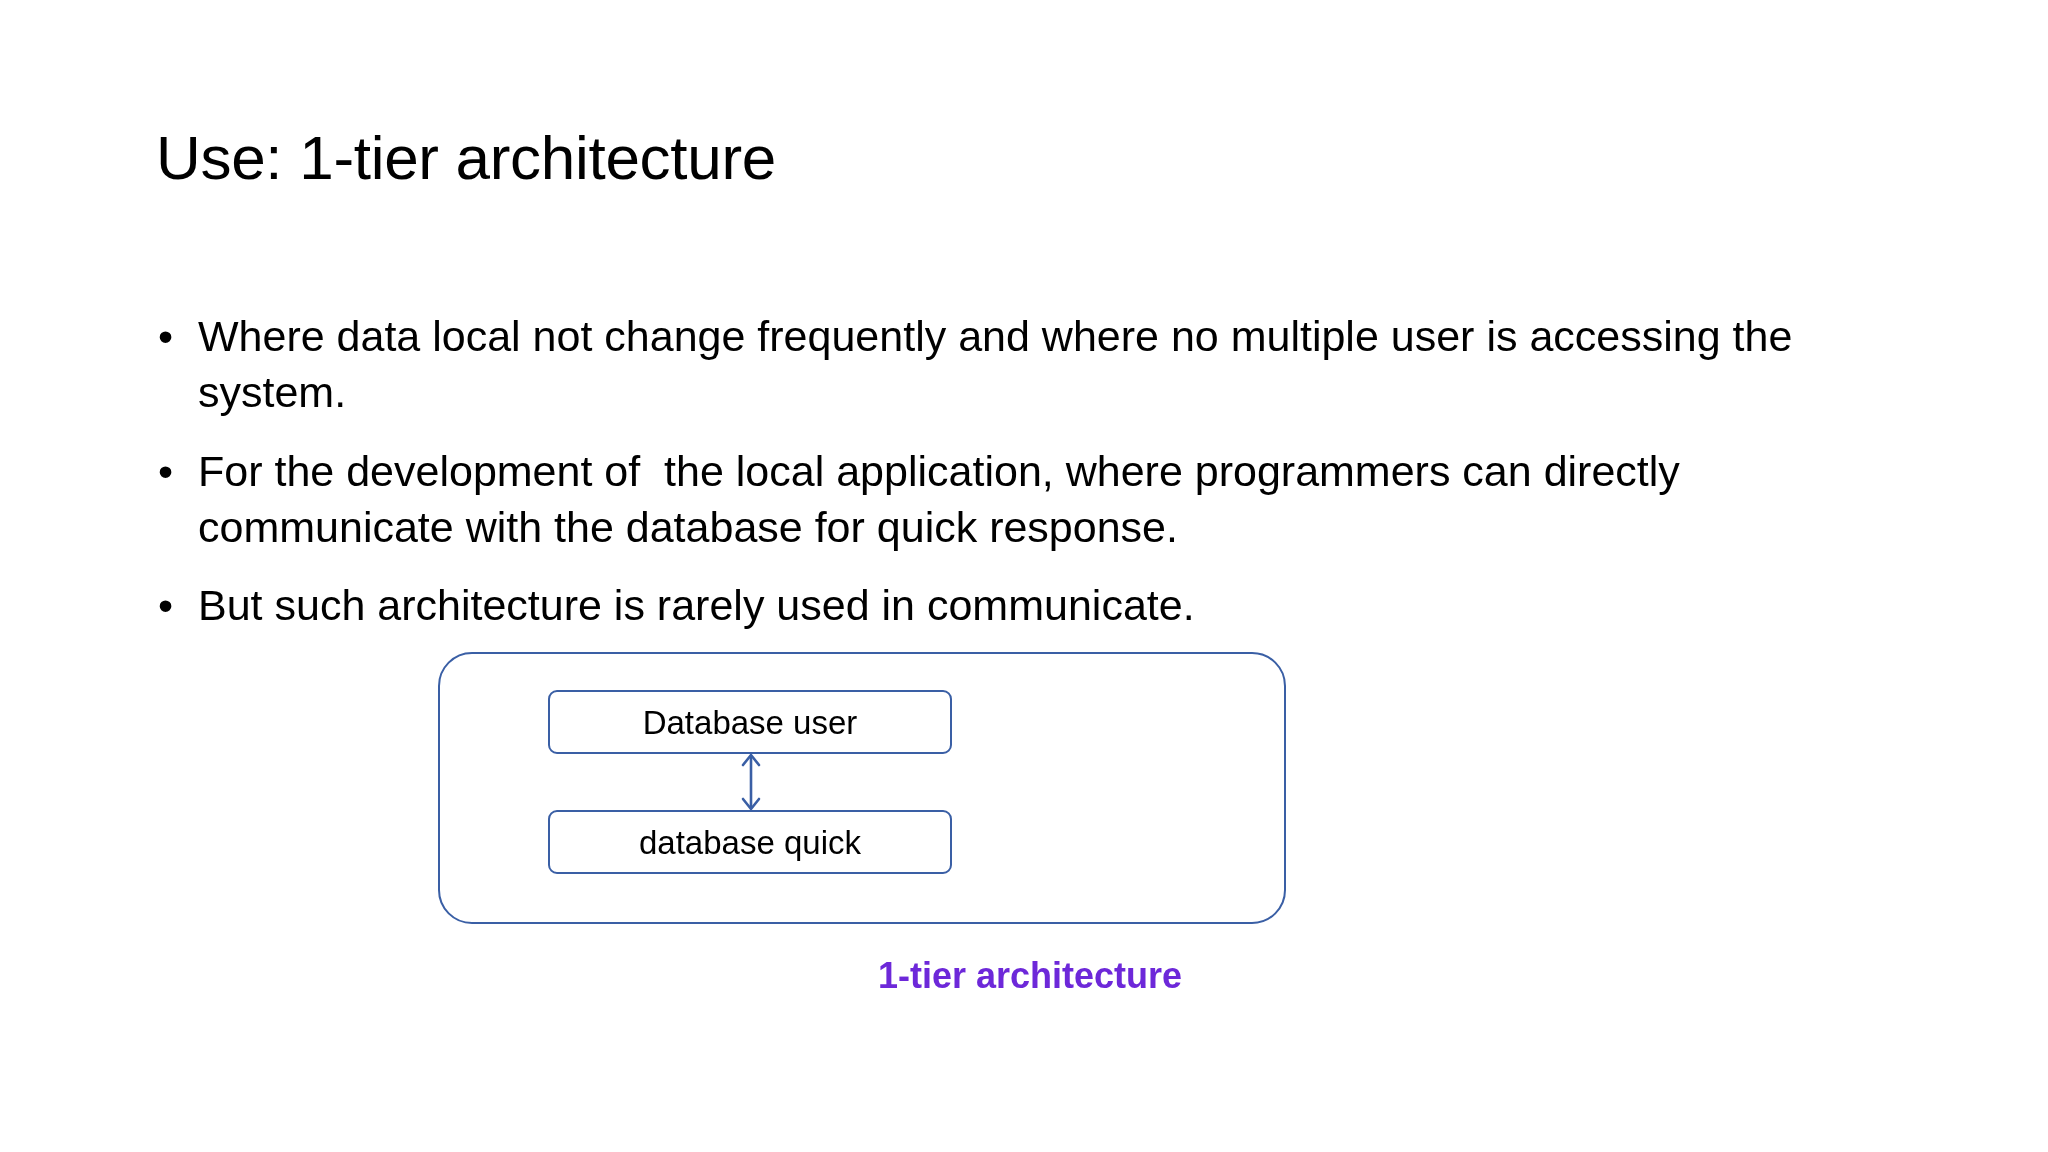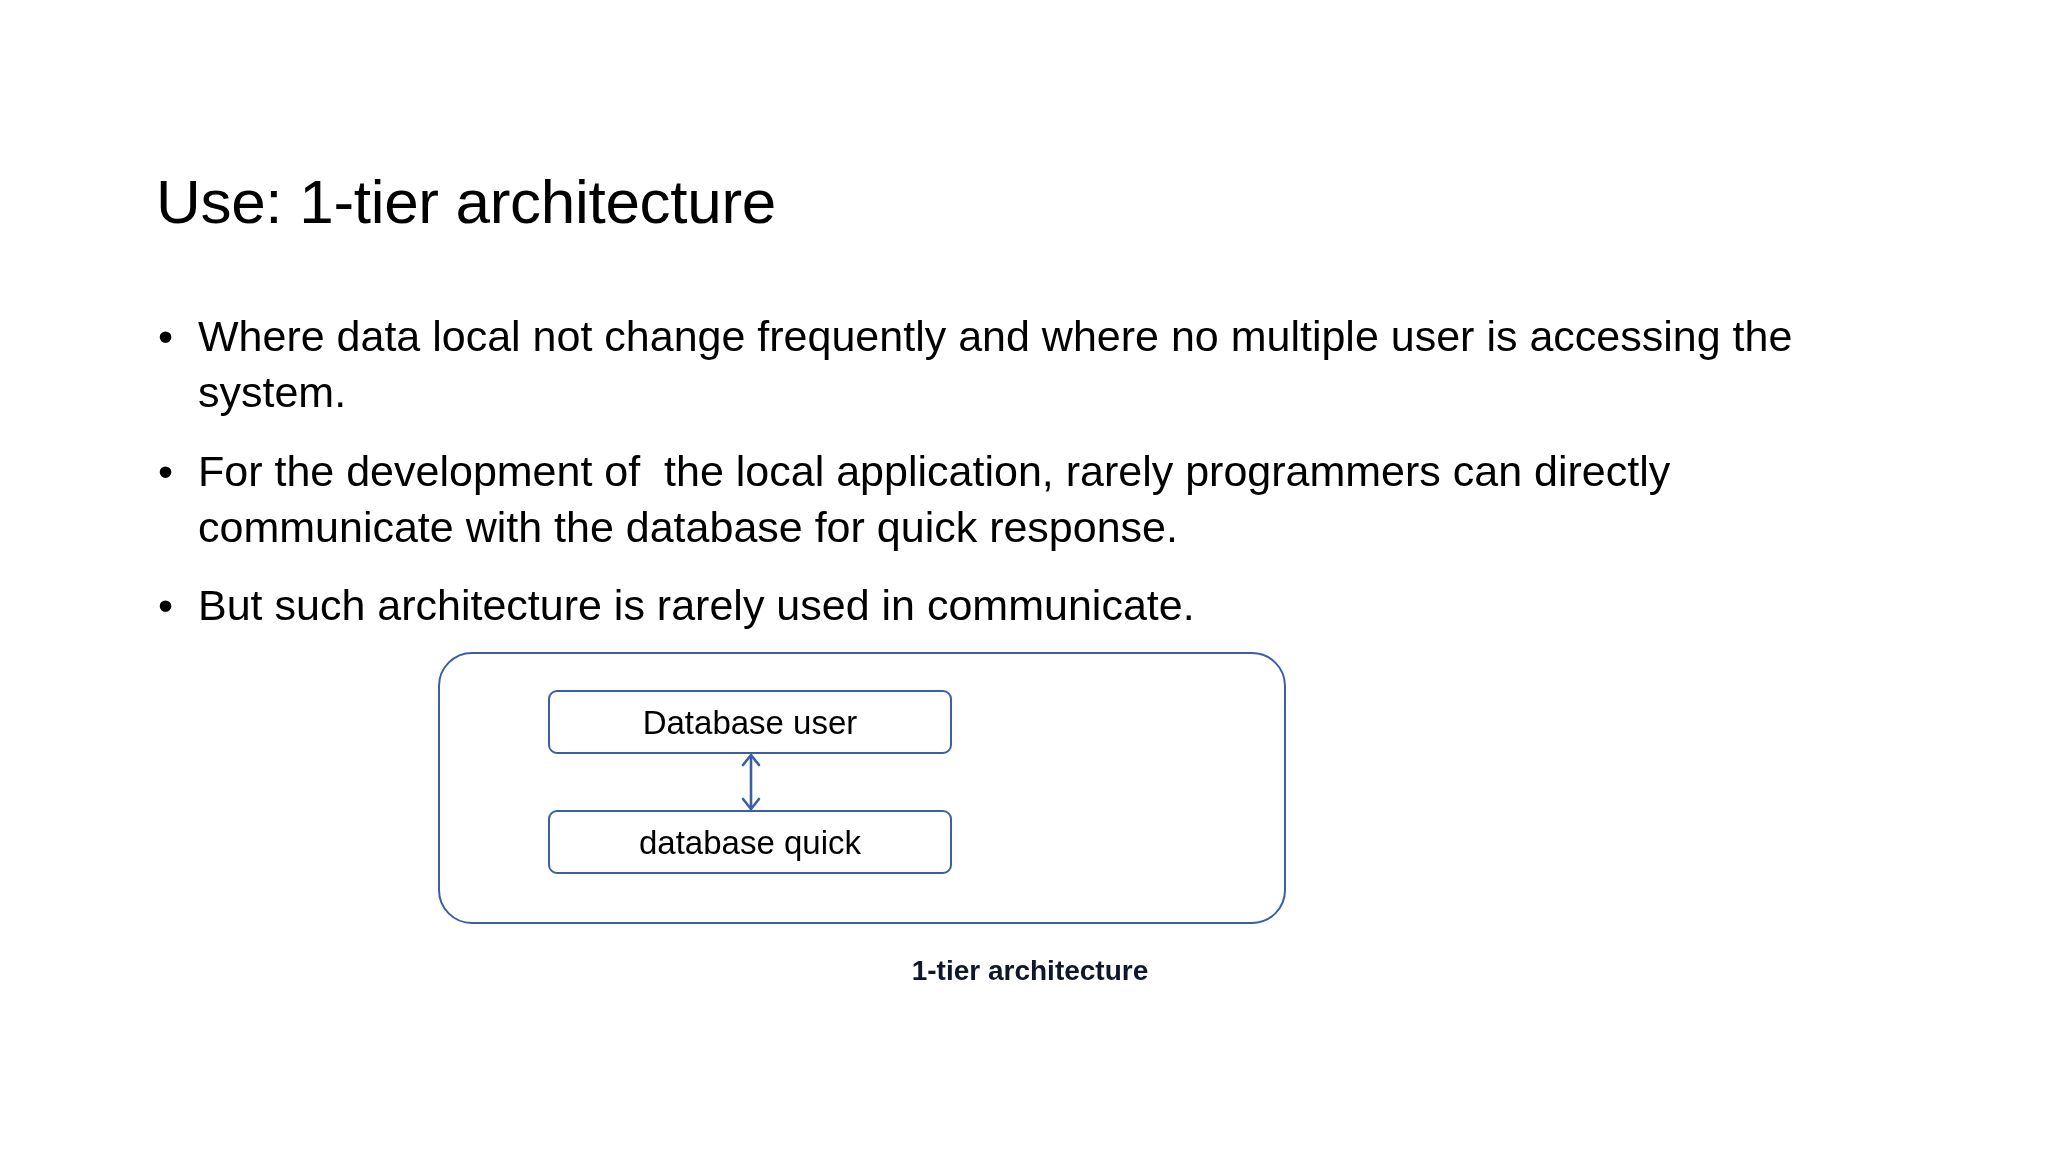--- a/index.html
+++ b/index.html
@@ -24,21 +24,20 @@
     position: absolute;
     left: 156px;
     top: 125px;
     width: 1700px;
     font-size: 62px;
     line-height: 1.08;
     font-weight: 400;
     color: #000000;
     letter-spacing: -0.3px;
     white-space: nowrap;
-    margin-top: 44px;
   }
 
   
   .bullet-list {
     position: absolute;
     left: 150px;
     top: 308px;
     width: 1730px;
   }
   .bullet-item {
@@ -118,43 +117,43 @@
     overflow: visible;
   }
 
   
   .diagram-caption {
     position: absolute;
     left: 600px;
     top: 955px;
     width: 860px;
     text-align: center;
-    font-size: 28px;
+    font-size: 36px;
     font-weight: bold;
-    color: #0f172a;
+    color: #6d28d9;
     line-height: 1.15;
   }
 </style>
 </head>
 <body>
 
 <div id="slide">
 
   <div class="slide-title">Use: 1-tier architecture</div>
 
   <div class="bullet-list">
 
     <div class="bullet-item">
       <span class="bullet-dot">•</span>
       <span class="bullet-text">Where data local not change frequently and where no multiple user is accessing the system.</span>
     </div>
 
     <div class="bullet-item">
       <span class="bullet-dot">•</span>
-      <span class="bullet-text">For the development of  the local application, rarely programmers can directly communicate with the database for quick response.</span>
+      <span class="bullet-text">For the development of  the local application, where programmers can directly communicate with the database for quick response.</span>
     </div>
 
     <div class="bullet-item">
       <span class="bullet-dot">•</span>
       <span class="bullet-text">But such architecture is rarely used in communicate.</span>
     </div>
 
   </div>
 
   <div class="diagram">

